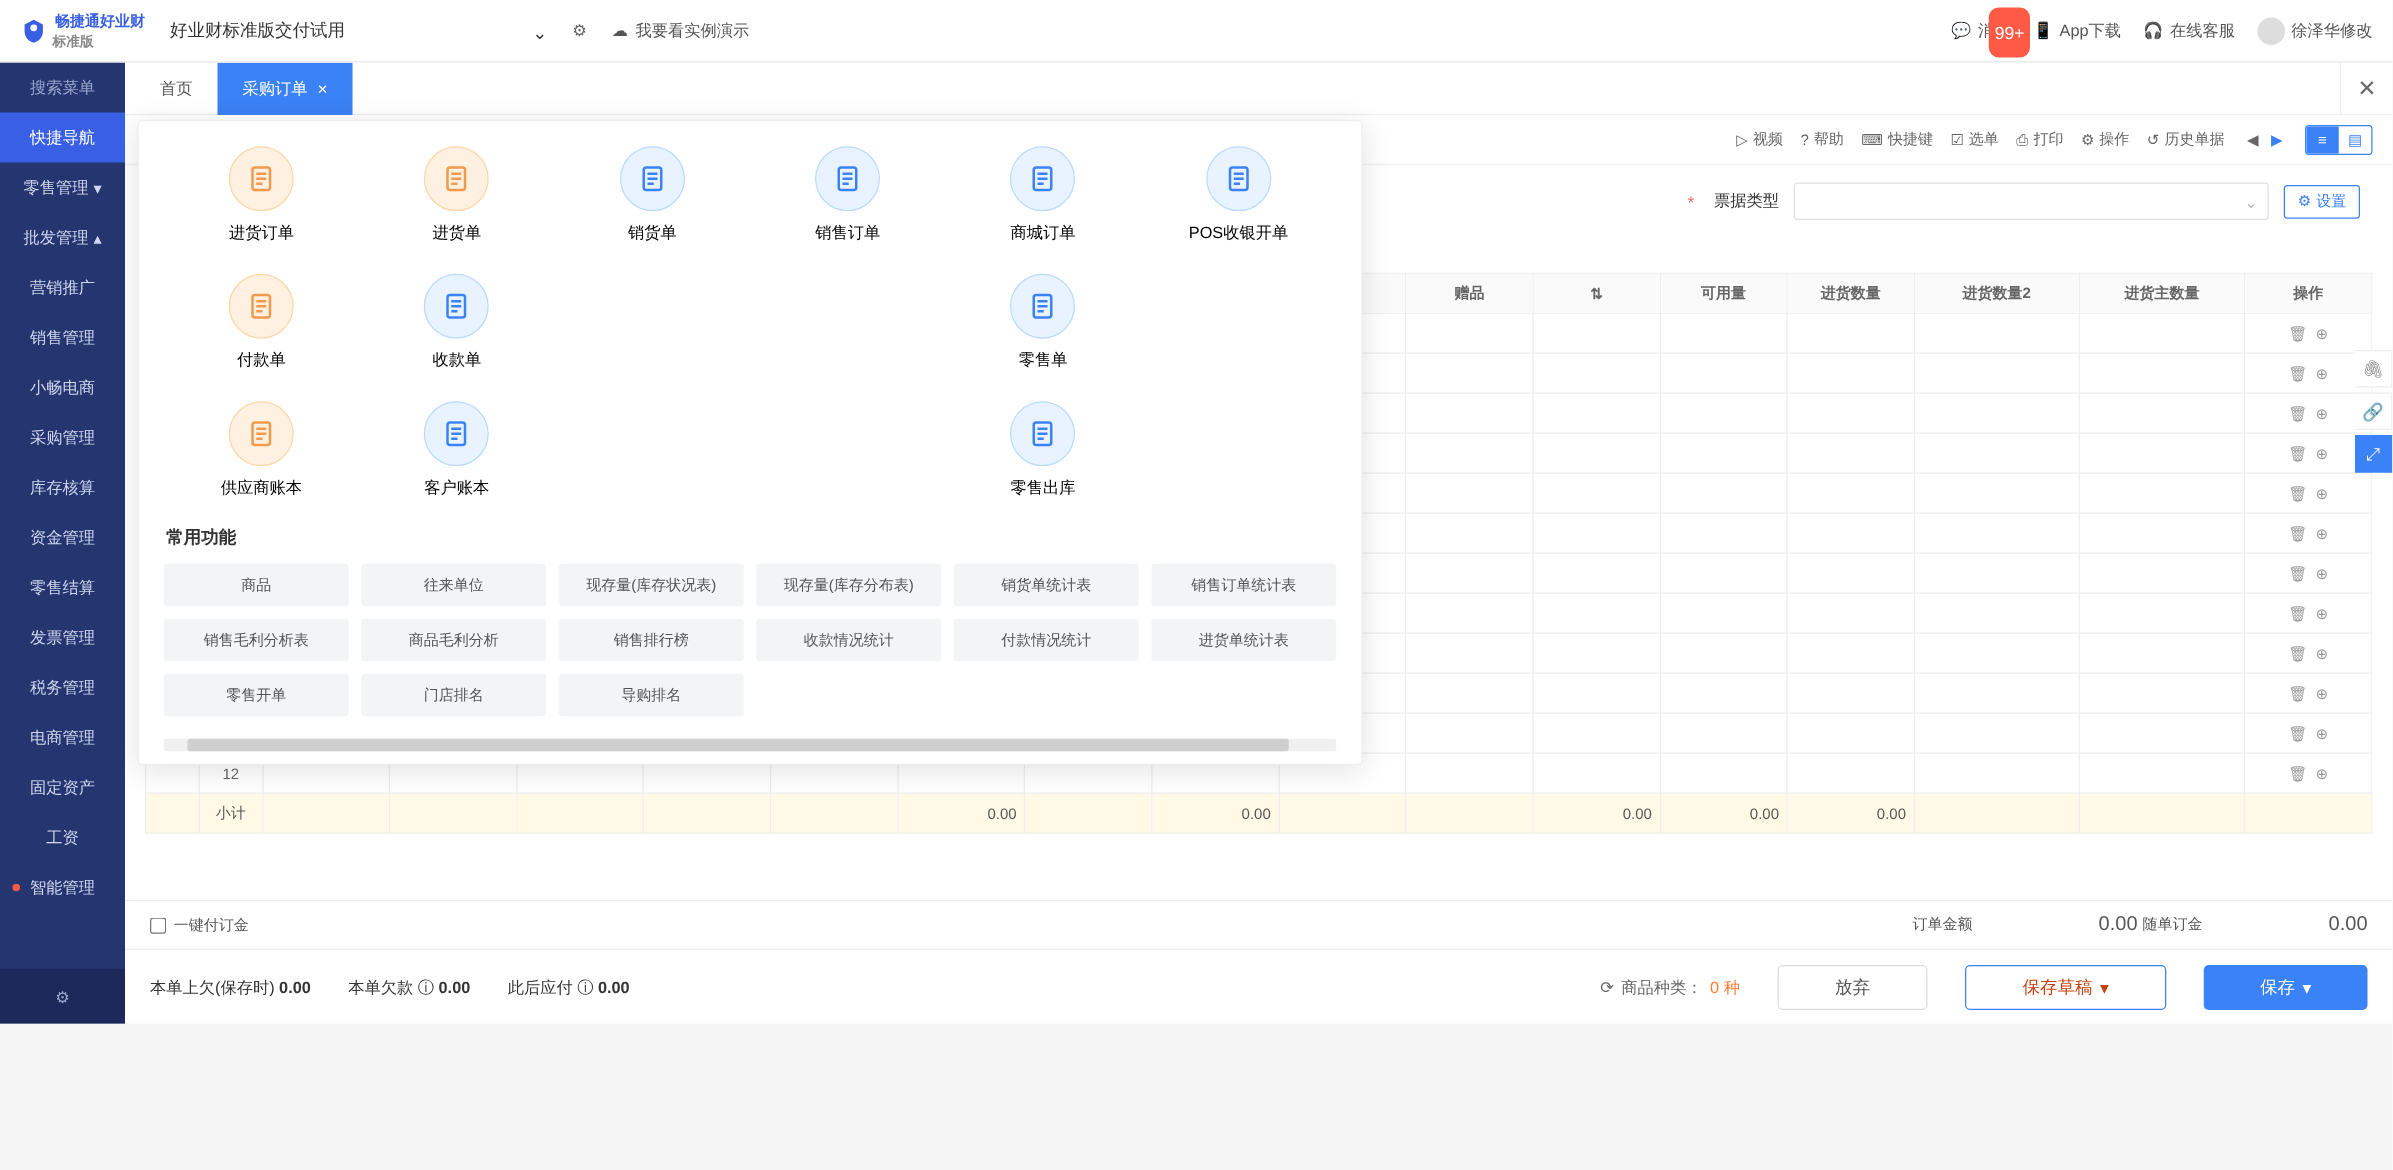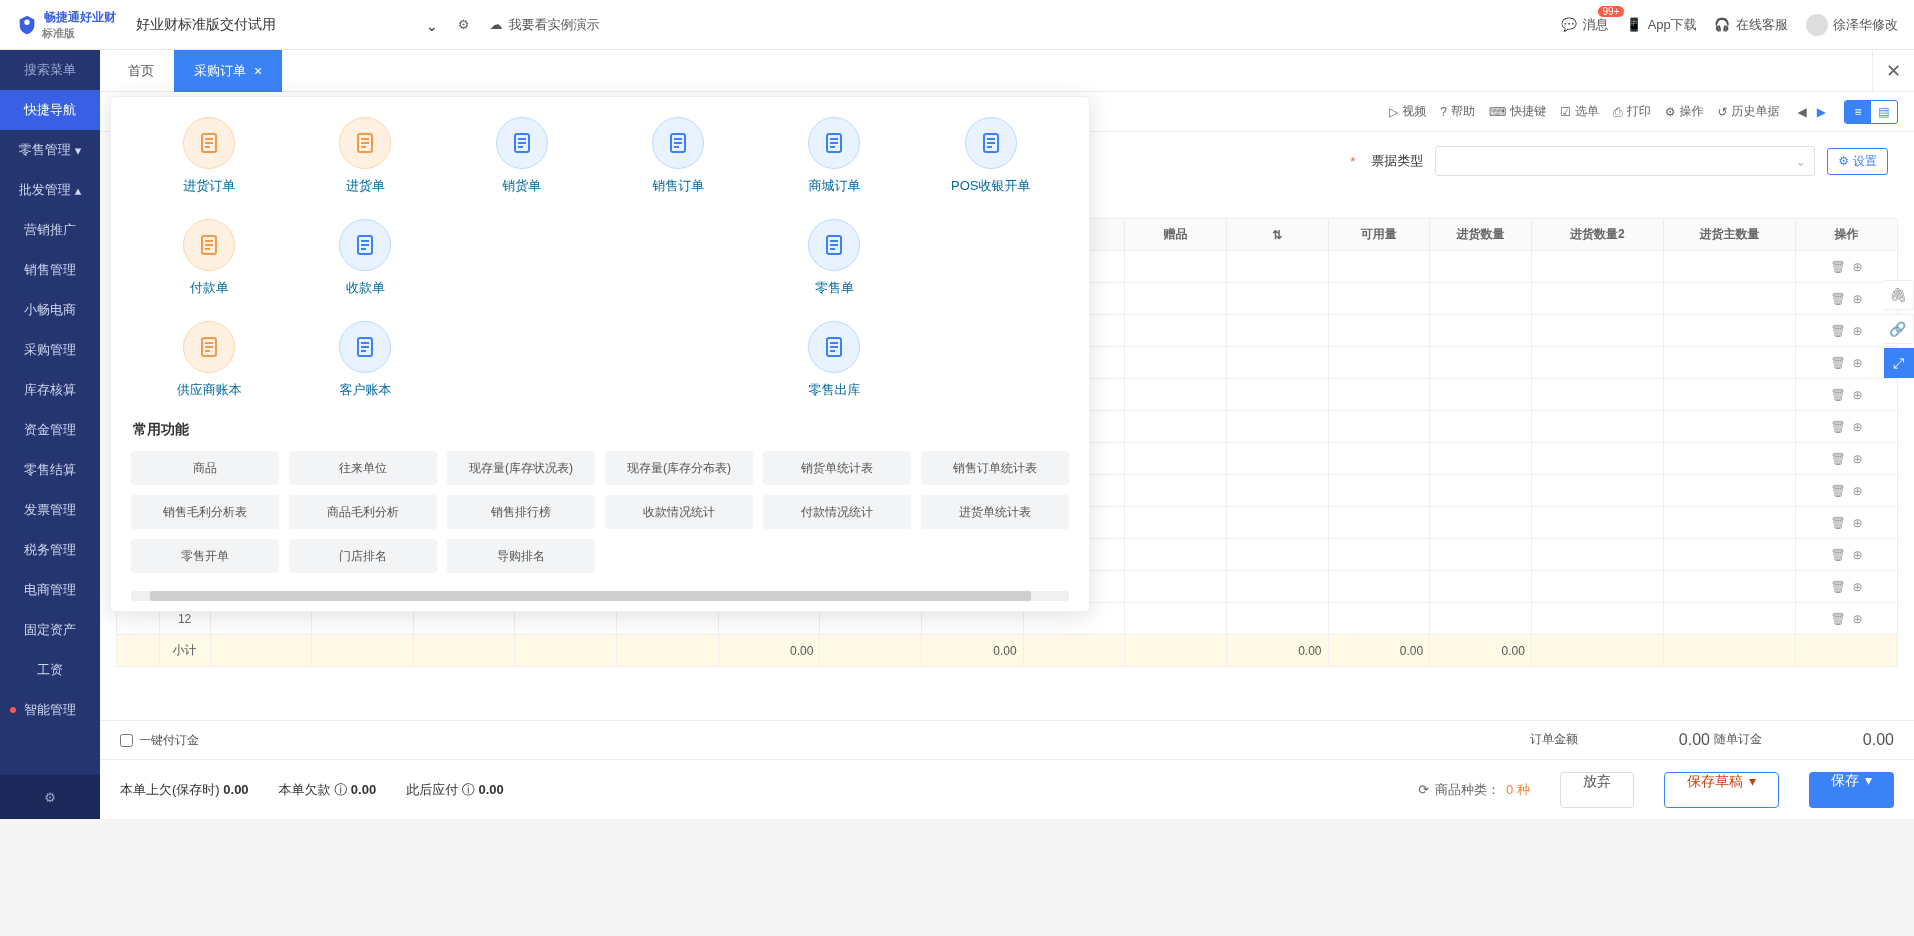--- a/index.html
+++ b/index.html
@@ -10,21 +10,21 @@
 .header{height:50px;background:#fff;border-bottom:1px solid #e8e8e8;display:flex;align-items:center;padding:0 16px;gap:20px}
 .logo{display:flex;align-items:center;gap:6px;color:#3960e4;font-weight:bold;font-size:12px}
 .logo svg{width:22px;height:22px}
 .logo-sub{font-size:11px;color:#888;margin-left:-2px}
 .pkg{color:#333;font-size:14px;display:flex;align-items:flex-end;gap:150px}
 .gear{color:#666;cursor:pointer}
 .demo{color:#555;display:flex;align-items:center;gap:6px;cursor:pointer}
 .hspacer{flex:1}
 .hright{display:flex;align-items:center;gap:18px;color:#555}
 .hitem{display:flex;align-items:center;gap:5px;cursor:pointer;position:relative}
-.badge{position:absolute;top:-10px;right:-16px;background:#ff5a45;color:#fff;font-size:10px;padding:0 5px;border-radius:8px}
+.badge{position:absolute;top:-10px;right:-16px;background:#ff5a45;color:#fff;font-size:14px;padding:12px 5px;border-radius:8px}
 
 
 .body{flex:1;display:flex;overflow:hidden}
 
 
 .sidebar{width:100px;background:#25356f;color:#cfd6ee;display:flex;flex-direction:column;font-size:13px}
 .sitem{height:40px;display:flex;align-items:center;justify-content:center;gap:4px;cursor:pointer;position:relative}
 .sitem.search{color:#9aa5ce}
 .sitem.active{background:#3960e4;color:#fff}
 .sitem.dot::before{content:"";width:6px;height:6px;border-radius:50%;background:#ff5a45;position:absolute;left:10px}
@@ -69,34 +69,34 @@
 td.num{text-align:right}
 tr.subtotal td{background:#fff9e6;color:#555;font-weight:500}
 
 
 .summary{padding:10px 20px;display:flex;align-items:flex-end;gap:18px;border-top:1px solid #eee;background:#fff;font-size:12px;color:#555;flex-wrap:wrap}
 .sumright{margin-left:auto;display:flex;flex-direction:row;gap:4px;text-align:right}
 .sumright .row{display:flex;justify-content:space-between;width:180px}
 .sumright .val{font-size:16px;font-weight:500}
 .footer{height:60px;display:flex;align-items:center;gap:30px;padding:0 20px;border-top:1px solid #eee;background:#fff;font-size:13px}
 .footer .mid{margin-left:auto;display:flex;align-items:center;gap:6px;color:#666}
-.btn{height:36px;padding:0 22px;border-radius:4px;display:flex;gap:6px;cursor:pointer;font-size:14px}
+.btn{height:36px;padding:0 45px;border-radius:4px;display:flex;align-items:center;gap:6px;cursor:pointer;font-size:14px}
 .btn.ghost{border:1px solid #ddd;color:#555}
 .btn.line{border:1px solid #3b82f6;color:#c2410c}
 .btn.primary{background:#3b82f6;color:#fff}
 
 
 .popup{position:absolute;left:10px;top:46px;width:980px;background:#fff;border:1px solid #eee;box-shadow:0 4px 24px rgba(0,0,0,0.12);border-radius:4px;padding:20px 20px 10px 20px;z-index:50}
 .flow{display:grid;grid-template-columns:repeat(6,1fr);row-gap:24px;position:relative}
 .fnode{display:flex;flex-direction:column;align-items:center;gap:8px;cursor:pointer}
 .ficon{width:52px;height:52px;border-radius:50%;display:flex;align-items:center;justify-content:center}
 .ficon.orange{background:#fff1e2;border:1px solid #ffd6a8}
 .ficon.blue{background:#e9f3ff;border:1px solid #b9dbff}
 .ficon svg{width:24px;height:24px}
-.fname{font-size:13px;color:#0369a1}
+.fname{font-size:13px;color:#000000}
 .popup h4{margin:22px 0 12px 2px;font-size:14px;font-weight:600;color:#333}
 .funcgrid{display:grid;grid-template-columns:repeat(6,1fr);gap:10px}
 .funcbtn{background:#f3f4f6;height:34px;display:flex;align-items:center;justify-content:center;border-radius:3px;font-size:12px;color:#555;cursor:pointer}
 .hscroll{height:10px;background:#f0f0f0;margin-top:18px;position:relative;border-radius:2px}
 .hscroll .thumb{position:absolute;left:2%;width:94%;height:100%;background:#cfcfcf;border-radius:2px}
 
 
 .ribbon{position:absolute;right:0;top:230px;display:flex;flex-direction:column;gap:4px}
 .ribbon span{width:30px;height:30px;background:#fff;border:1px solid #eee;border-left:none;display:flex;align-items:center;justify-content:center;color:#888;cursor:pointer;font-size:14px}
 .ribbon span.on{background:#3b82f6;color:#fff;border-color:#3b82f6}

